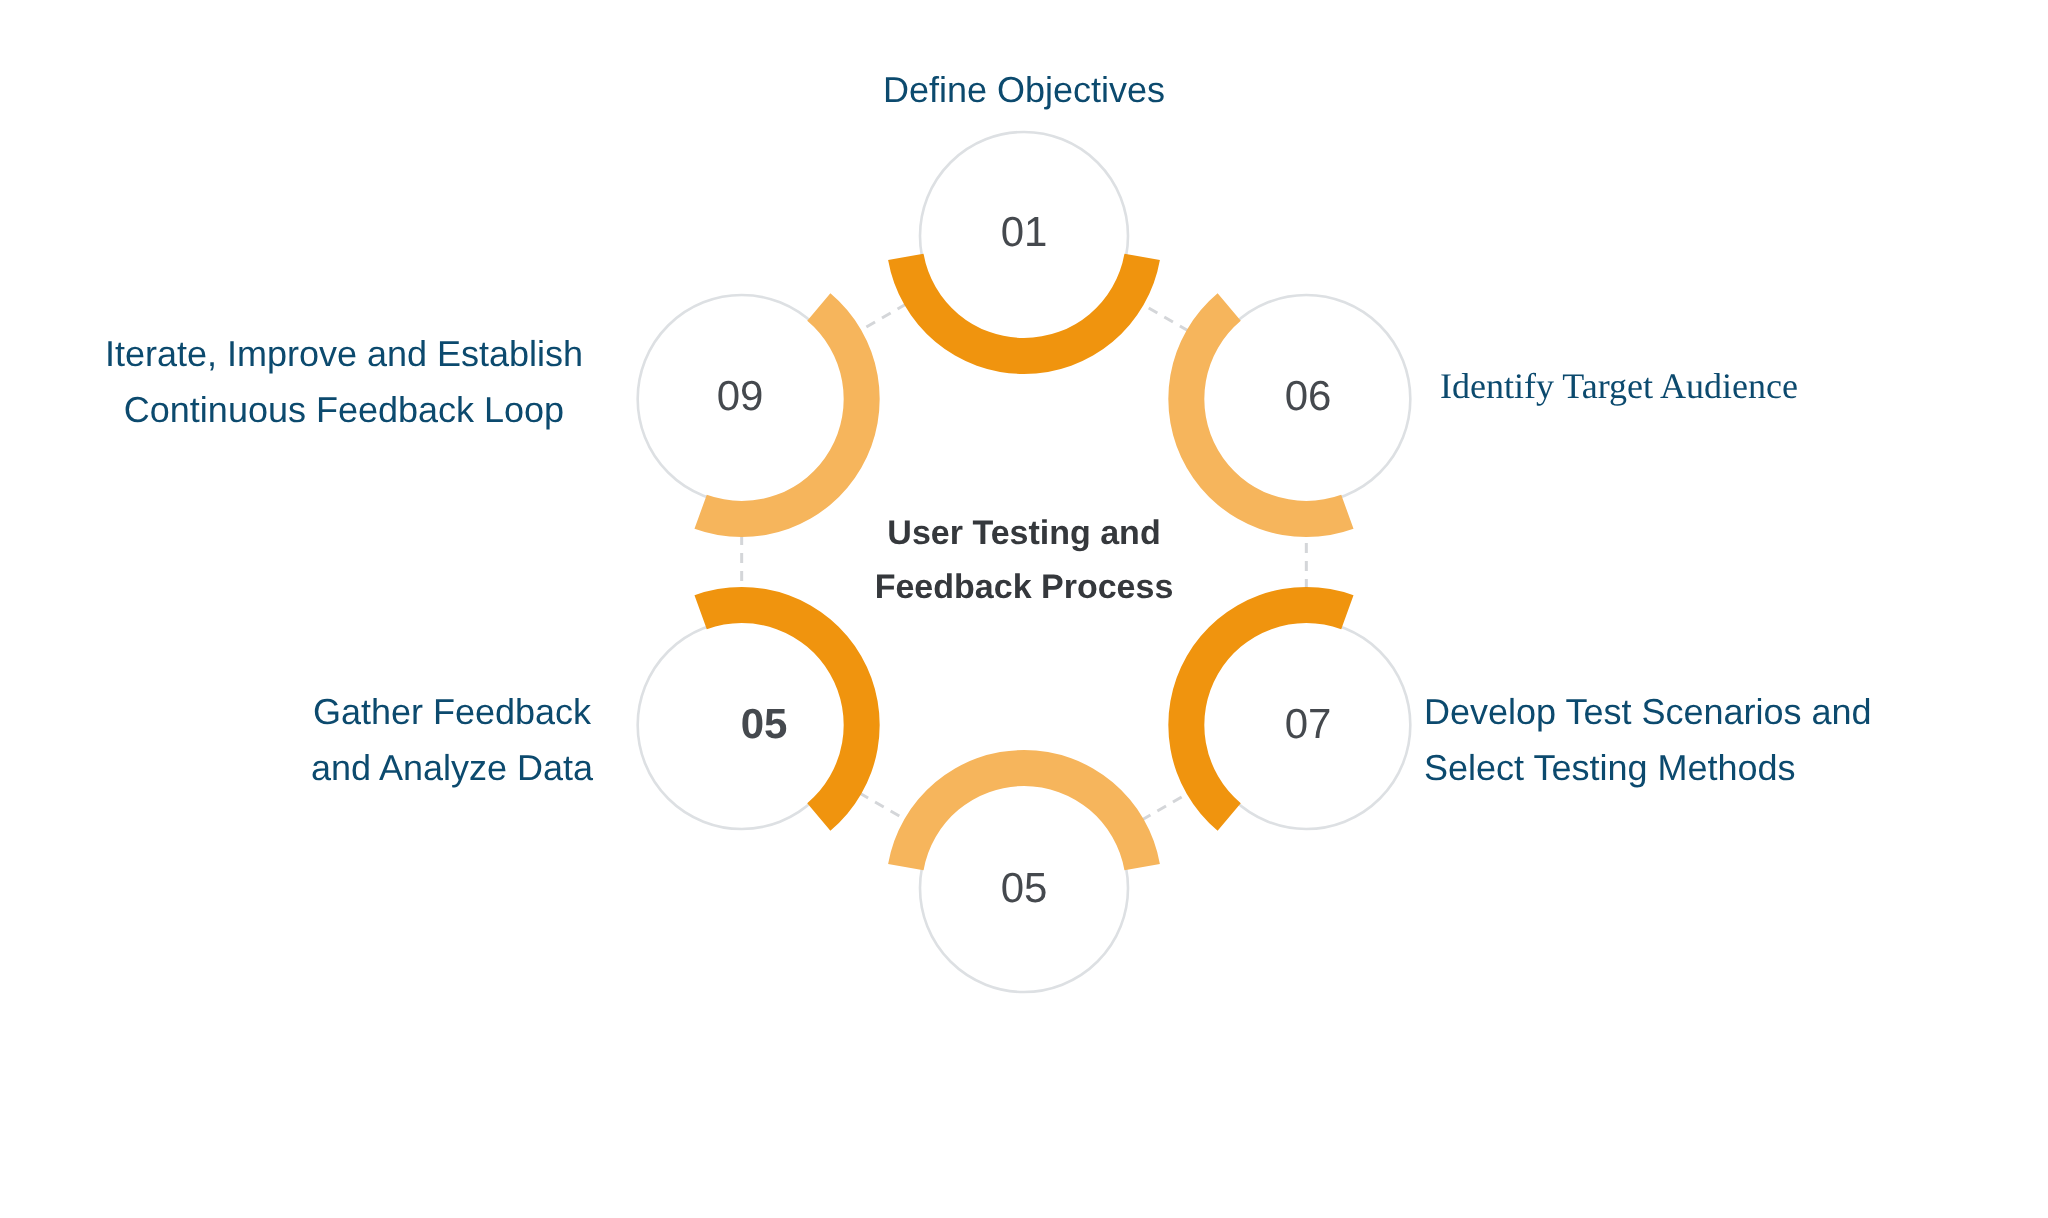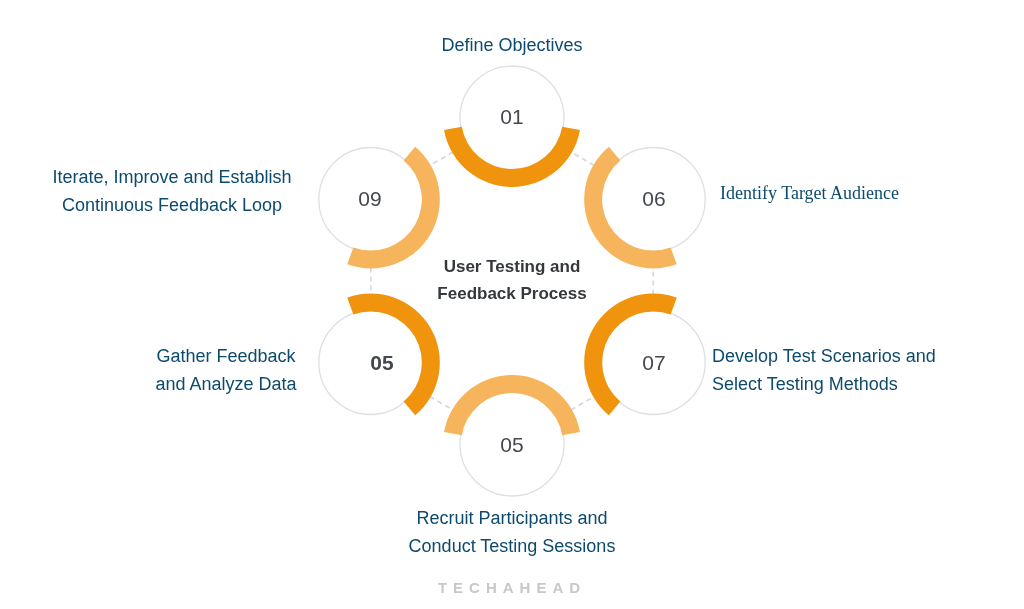--- a/index.html
+++ b/index.html
@@ -69,21 +69,18 @@
   <div class="num num-1">06</div>
   <div class="num num-2">07</div>
   <div class="num num-3">05</div>
   <div class="num num-4">05</div>
   <div class="num num-5">09</div>
 
   <div class="label label-0">Define Objectives</div>
   <div class="label label-1">Identify Target Audience</div>
   <div class="label label-2">Develop Test Scenarios and
 Select Testing Methods</div>
-  <div class="label label-3">Recruit Participants and
-Conduct Testing Sessions</div>
   <div class="label label-4">Gather Feedback
 and Analyze Data</div>
   <div class="label label-5">Iterate, Improve and Establish
 Continuous Feedback Loop</div>
 
-  <div class="logo">TECHAHEAD</div>
 </div>
 
 </body></html>

